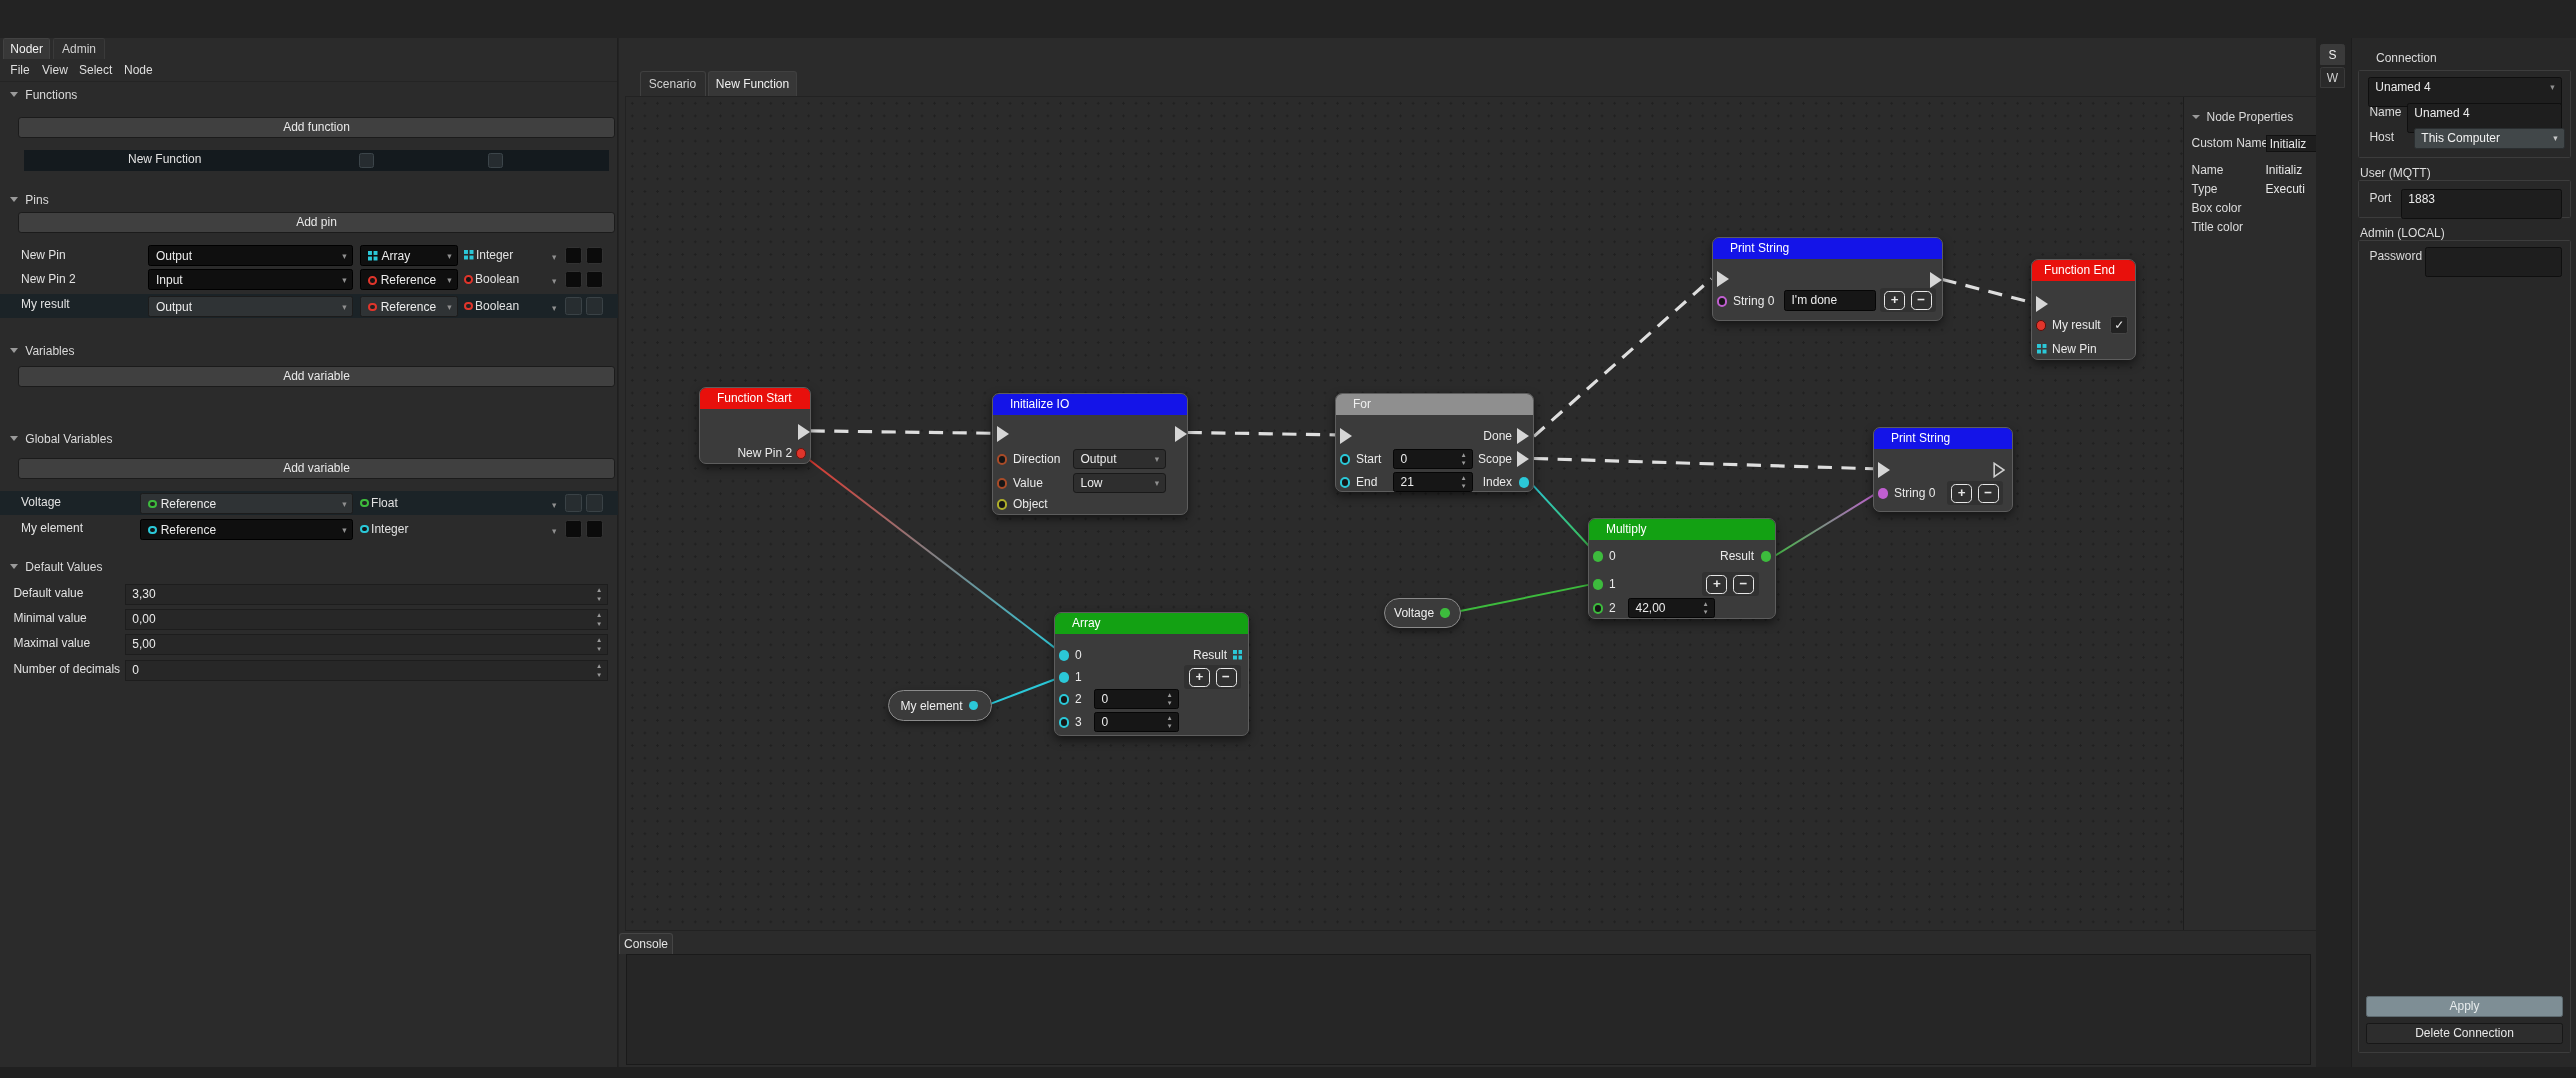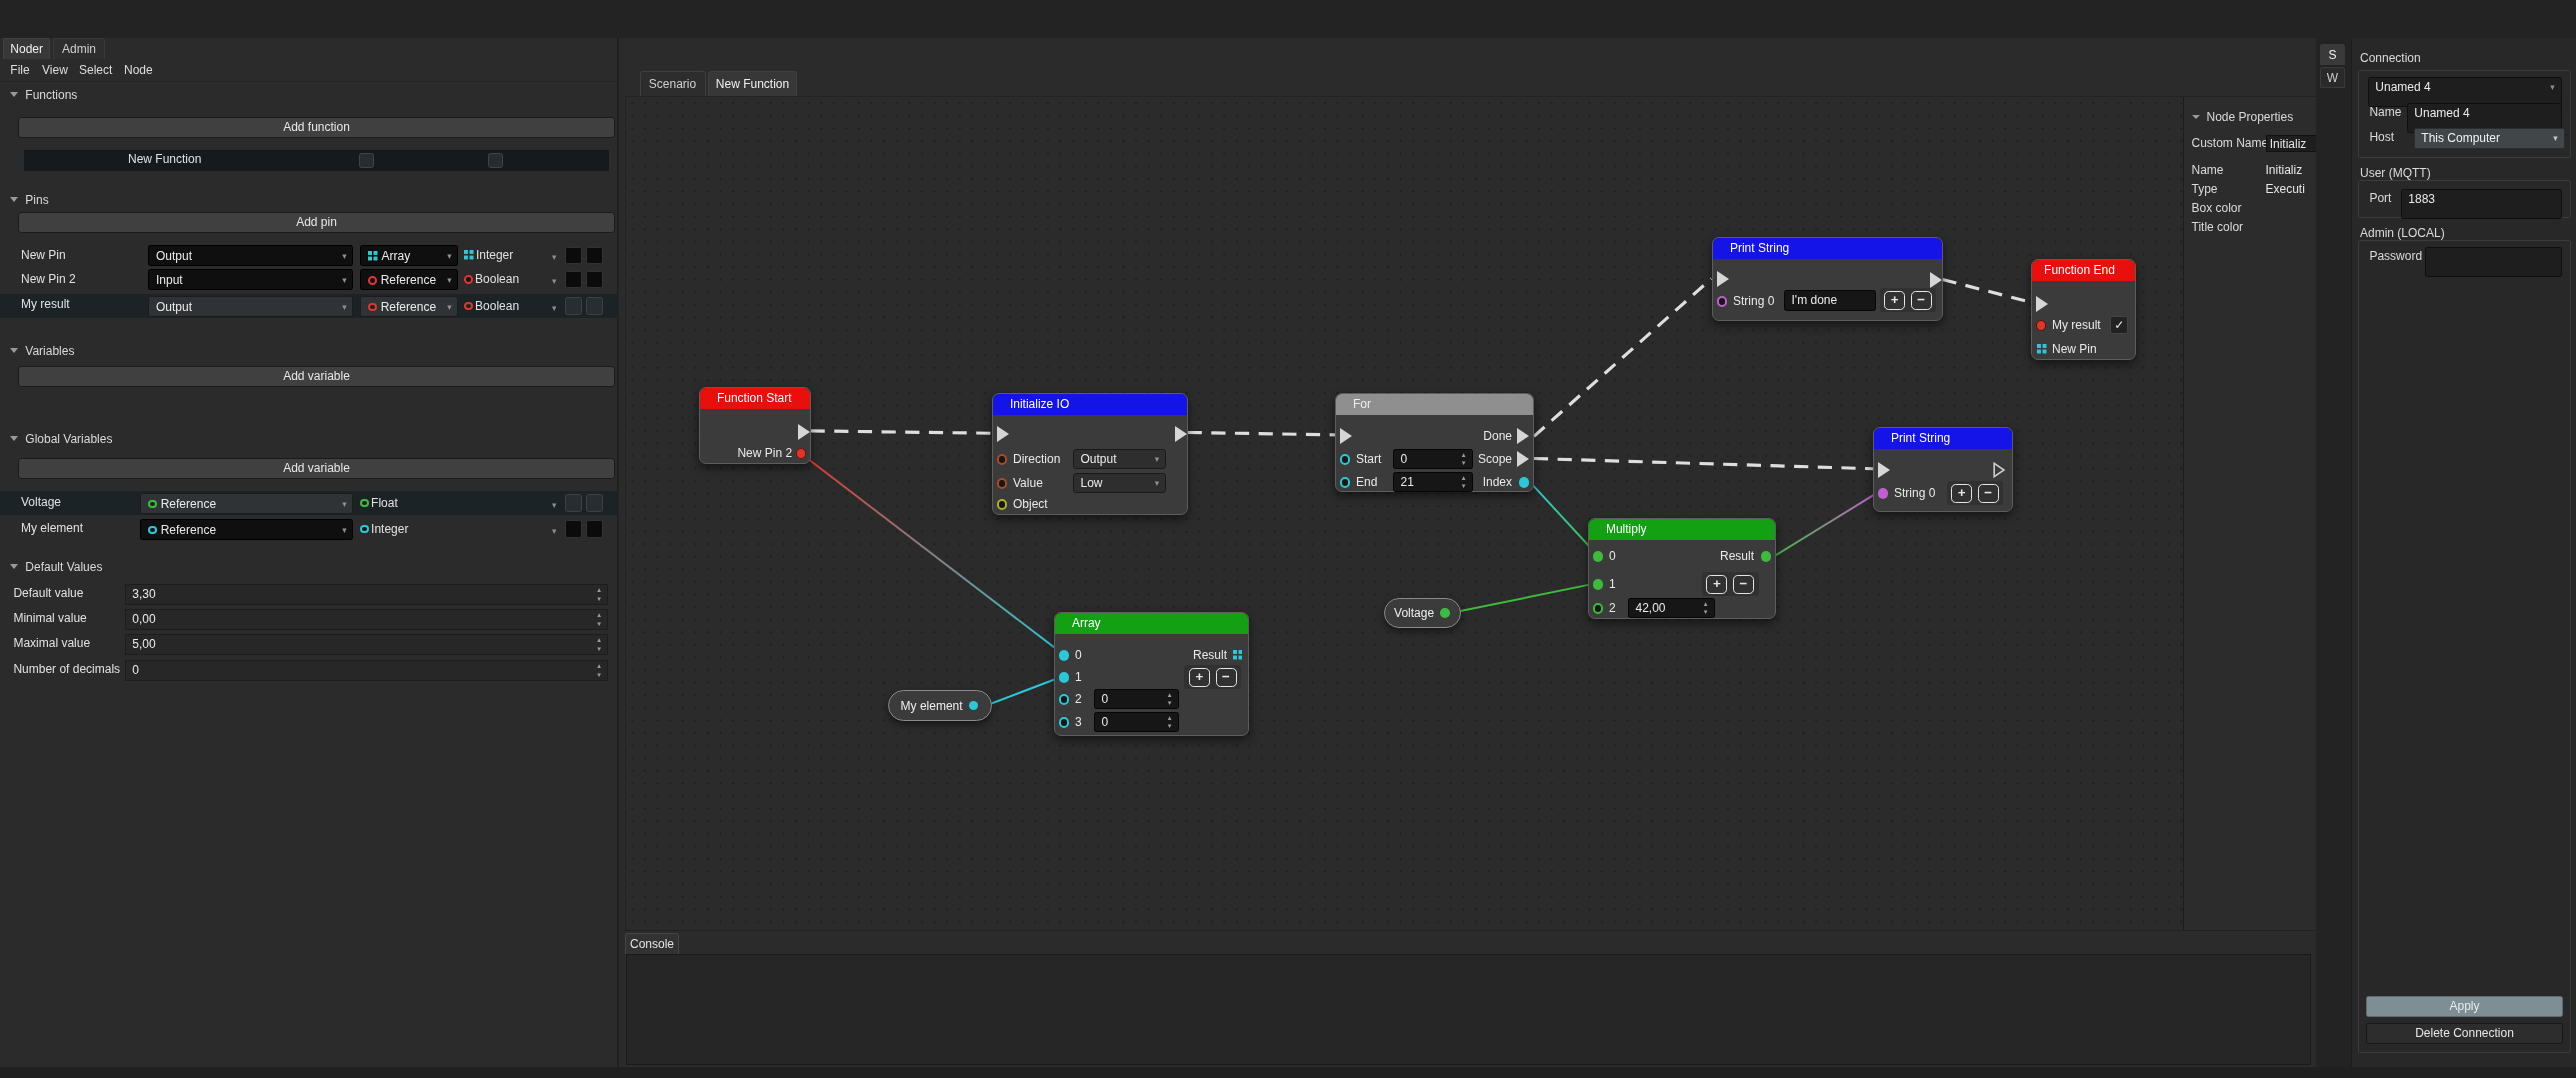--- a/index.html
+++ b/index.html
@@ -47,21 +47,21 @@
   .sar i{display:block;font-style:normal;font-size:6.3px;line-height:8.7px;}
 
   
   .center{left:619px;top:38px;width:1698px;height:1029px;background:#2b2b2b;}
   .canvas-tab{top:33px;height:26px;border:0.8px solid #404040;border-bottom:none;border-radius:3.2px 3.2px 0 0;text-align:center;line-height:24.5px;}
   .canvas-tab.active{background:#373737;color:#f0f0f0;}
   .canvas-tab.inactive{background:#2d2d2d;color:#d0d0d0;}
   .canvas{left:5.5px;top:58px;width:1692px;height:835px;background-color:#2b2b2b;
     background-image:radial-gradient(circle,#202020 1px,transparent 1.2px);background-size:12.6px 12.6px;
     border:0.8px solid #222;overflow:hidden;}
-  .console-tab{left:6px;top:895px;width:54px;height:21px;background:#323232;border:0.8px solid #454545;border-bottom:none;
+  .console-tab{left:0;top:895px;width:54px;height:21px;background:#323232;border:0.8px solid #454545;border-bottom:none;
     border-radius:3.2px 3.2px 0 0;text-align:center;line-height:20px;color:#e4e4e4;}
   .console-box{left:7px;top:916px;width:1685px;height:111px;background:#262626;border:0.8px solid #1a1a1a;}
 
   
   .node{position:absolute;background:#3b3b3b;border:0.8px solid #5d5d5d;border-radius:7px;
         box-shadow:0 4px 9.5px rgba(0,0,0,.5);z-index:3;}
   .node-head{height:21px;line-height:21px;padding-left:17.4px;color:#fff;border-radius:6.3px 6.3px 0 0;font-size:12px;}
   .tri{width:0;height:0;border-top:8px solid transparent;border-bottom:8px solid transparent;border-left:12px solid #d6d6d6;}
   .npin{position:absolute;width:10.3px;height:10.3px;border-radius:50%;}
   .npin.ringed{background:#161616;}
@@ -465,21 +465,21 @@
     <div class="abs console-tab"><span>Console</span></div>
     <div class="abs console-box"></div>
   </div>
 
   <div class="abs side-strip">
     <div class="abs stab active" style="top:6.3px;"><span>S</span></div>
     <div class="abs stab inactive" style="top:29px;"><span>W</span></div>
   </div>
 
   <div class="abs right-panel">
-    <span class="rp-label" style="left:8px;top:12.6px;">Connection</span>
+    <span class="rp-label" style="left:24px;top:12.6px;">Connection</span>
 
     <div class="groupbox" style="left:6.3px;top:32px;width:213px;height:88px;"></div>
     <div class="rp-input" style="left:16px;top:39px;width:194px;"><span>Unamed 4</span><span class="caret" style="position:absolute;right:6.3px;top:0;">▾</span></div>
     <span class="rp-label" style="left:17.4px;top:67px;">Name</span>
     <div class="rp-input" style="left:55px;top:65px;width:155px;"><span>Unamed 4</span></div>
     <span class="rp-label" style="left:17.4px;top:92px;">Host</span>
     <div class="rp-combo" style="left:62px;top:90px;width:151px;"><span>This Computer</span><span class="caret" style="position:absolute;right:6.3px;top:0;color:#c8c8c8;">▾</span></div>
 
     <span class="rp-label" style="left:8px;top:128px;">User (MQTT)</span>
     <div class="groupbox" style="left:6.3px;top:142px;width:213px;height:38px;"></div>

